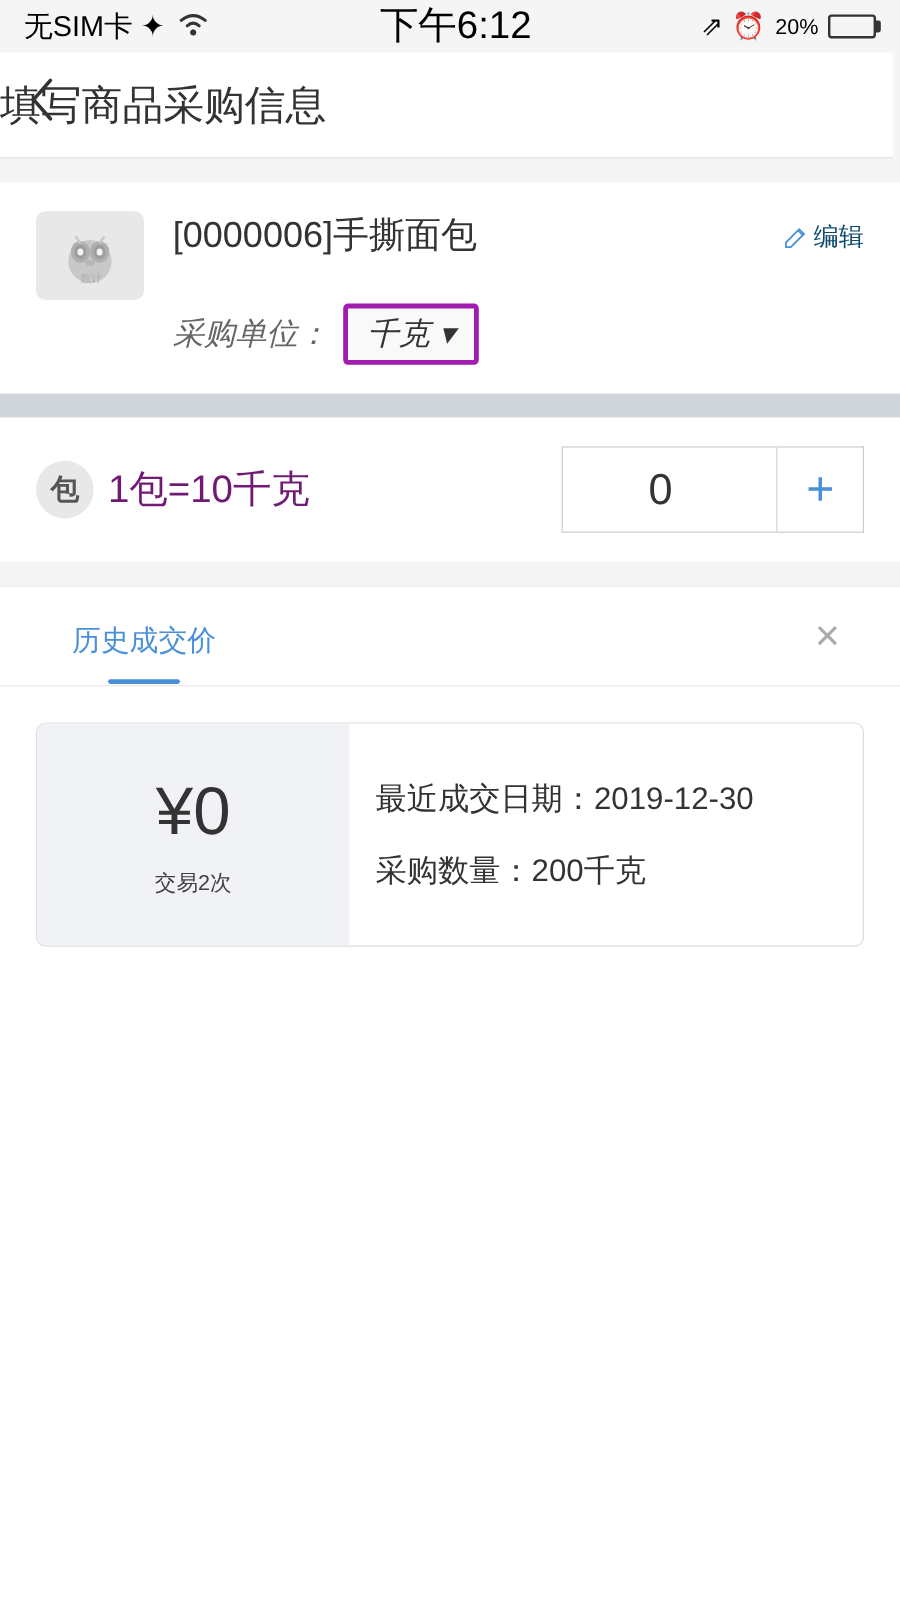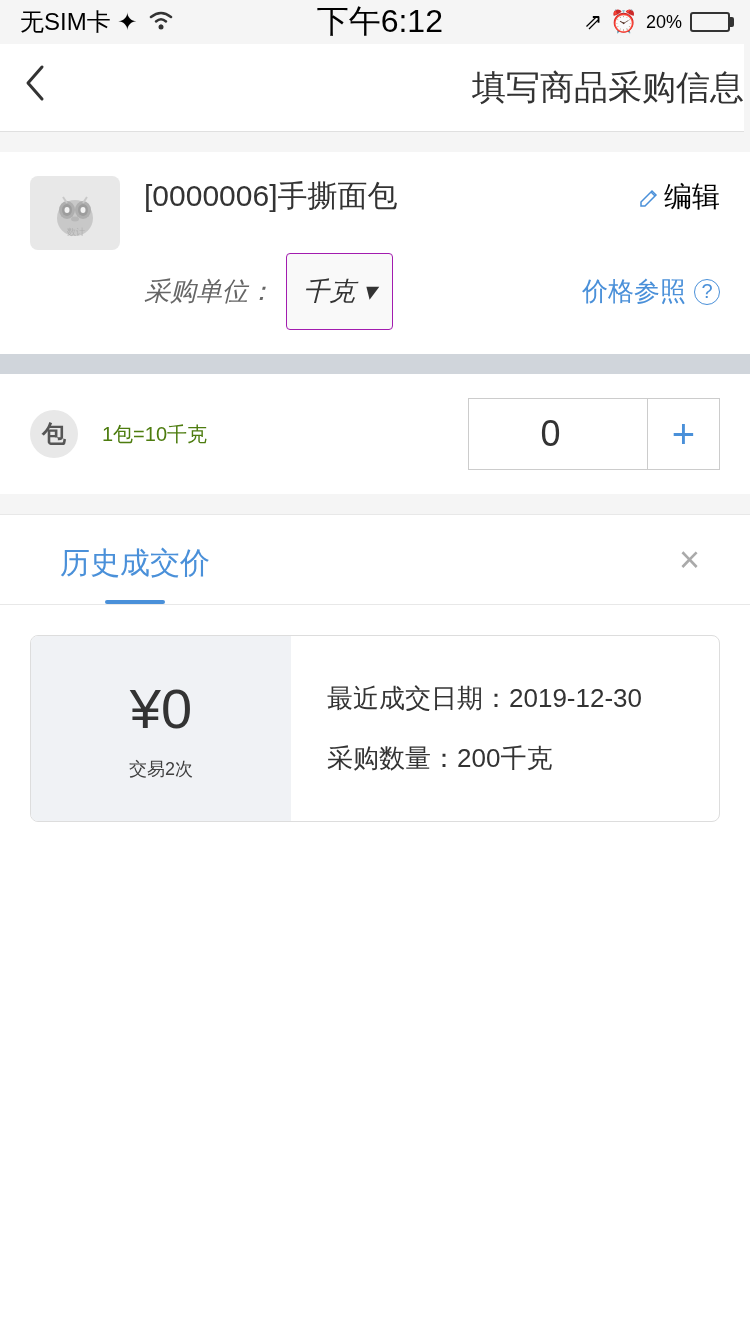--- a/index.html
+++ b/index.html
@@ -70,21 +70,21 @@
       border-radius: 1px;
     }
 
     
     .nav-bar {
       width: 744px;
       height: 88px;
       background: #ffffff;
       display: flex;
       align-items: center;
-      justify-content: flex-end;
+      justify-content: flex-start;
       position: relative;
       border-bottom: 1px solid #e0e0e0;
     }
     .nav-back {
       position: absolute;
       left: 24px;
       font-size: 36px;
       color: #333;
       cursor: pointer;
     }
@@ -126,42 +126,42 @@
       justify-content: space-between;
       align-items: center;
       margin-bottom: 36px;
     }
     .product-name {
       font-size: 30px;
       color: #333;
       font-weight: 500;
     }
     .edit-btn {
-      font-size: 28px;
-      color: #000000;
+      font-size: 21px;
+      color: #0c4a6e;
       display: flex;
       align-items: center;
       gap: 4px;
       cursor: pointer;
     }
     .product-unit-row {
       display: flex;
       justify-content: space-between;
       align-items: center;
     }
     .unit-label {
       font-size: 26px;
       color: #666;
     }
     .unit-select {
       display: inline-flex;
       align-items: center;
-      border: 1px solid #a21caf;
+      border: 4px solid #a21caf;
       border-radius: 4px;
-      padding: 20px 16px;
+      padding: 4px 16px;
       font-size: 26px;
       color: #333;
       gap: 8px;
       background: #f9f9f9;
       cursor: pointer;
     }
     .price-ref-btn {
       font-size: 26px;
       color: #4a90d9;
       display: flex;
@@ -196,23 +196,22 @@
       width: 48px;
       height: 48px;
       display: flex;
       align-items: center;
       justify-content: center;
       font-size: 24px;
       color: #555;
       font-weight: 600;
     }
     .unit-conversion {
-      font-size: 20px;
-      color: #4d7c0f;
-      margin-left: 12px;
+      font-size: 32px;
+      color: #701a75;
     }
     .qty-control {
       display: flex;
       align-items: center;
       gap: 0;
     }
     .qty-input {
       width: 180px;
       height: 72px;
       border: 1px solid #ccc;
@@ -244,21 +243,21 @@
     }
     .tabs-header {
       display: flex;
       align-items: center;
       position: relative;
       border-bottom: 1px solid #e8e8e8;
       padding: 0 30px;
     }
     .tab-item {
       padding: 28px 30px 20px;
-      font-size: 30px;
+      font-size: 24px;
       color: #888;
       cursor: pointer;
       position: relative;
     }
     .tab-item.active {
       color: #4a90d9;
       font-weight: 500;
     }
     .tab-item.active::after {
       content: '';
@@ -302,21 +301,21 @@
       font-size: 56px;
       color: #333;
       font-weight: 300;
     }
     .trade-count {
       font-size: 18px;
       color: #404040;
     }
     .price-details {
       flex: 1;
-      padding: 30px 36px;
+      padding: 30px 22px;
       display: flex;
       flex-direction: column;
       gap: 18px;
       justify-content: center;
     }
     .detail-row {
       font-size: 26px;
       color: #333;
       line-height: 1.6;
     }
@@ -390,24 +389,20 @@
       </div>
     </div>
     <div class="product-unit-row">
       <div style="display:flex;align-items:center;gap:12px;font-style:italic;">
         <span class="unit-label">采购单位：</span>
         <div class="unit-select">
           <span>千克</span>
           <span>▾</span>
         </div>
       </div>
-      <div class="price-ref-btn">
-        <span>价格参照</span>
-        <span style="width:26px;height:26px;border-radius:50%;border:1px solid #4a90d9;display:inline-flex;align-items:center;justify-content:center;font-size:20px;color:#4a90d9;">?</span>
-      </div>
     </div>
   </div>
 </div>
 
 <div class="divider-bar"></div>
 
 <div class="quantity-row">
   <div class="unit-info">
     <div class="unit-badge">包</div>
     <span class="unit-conversion">1包=10千克</span>

